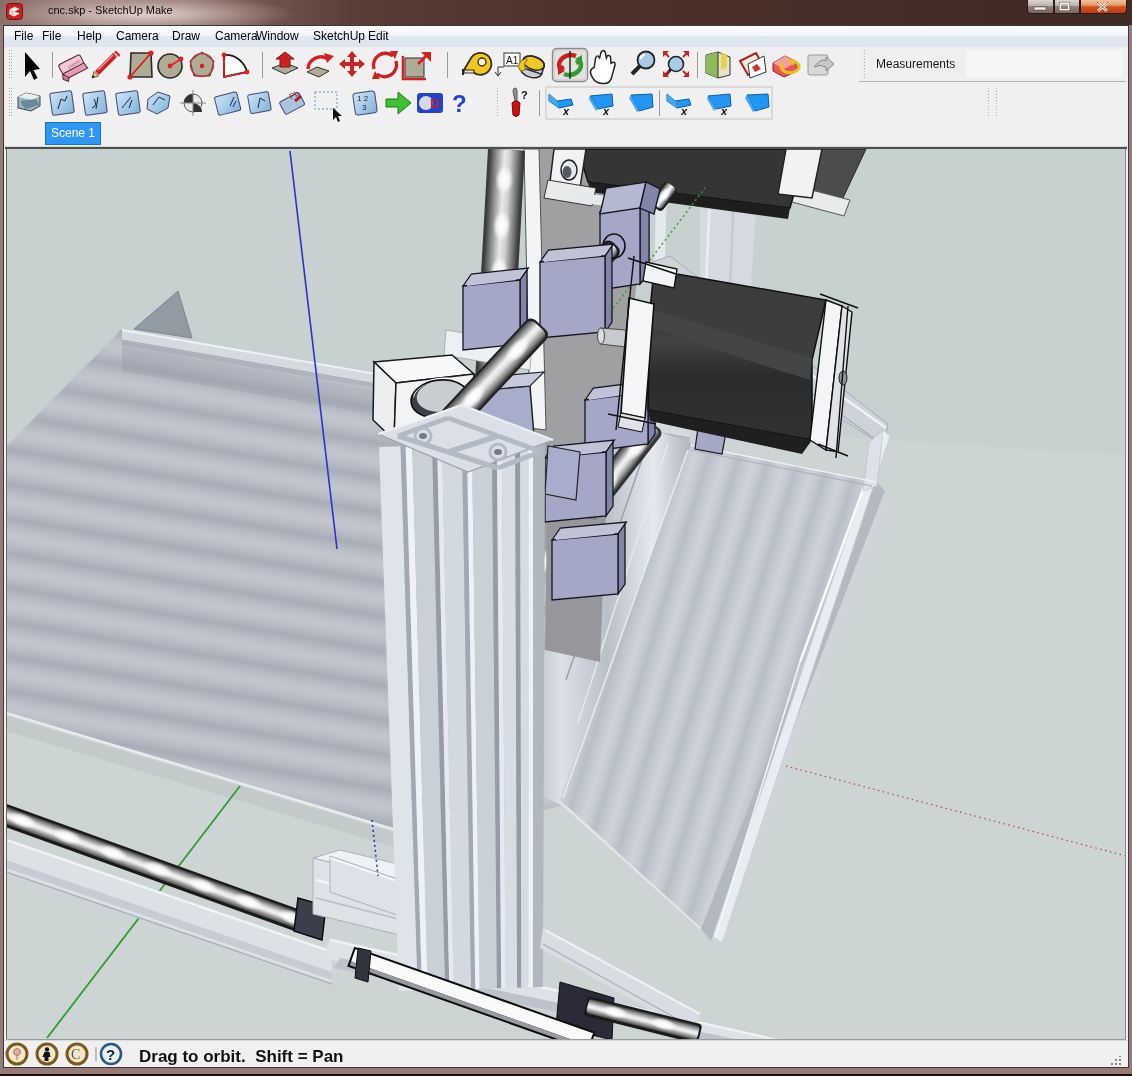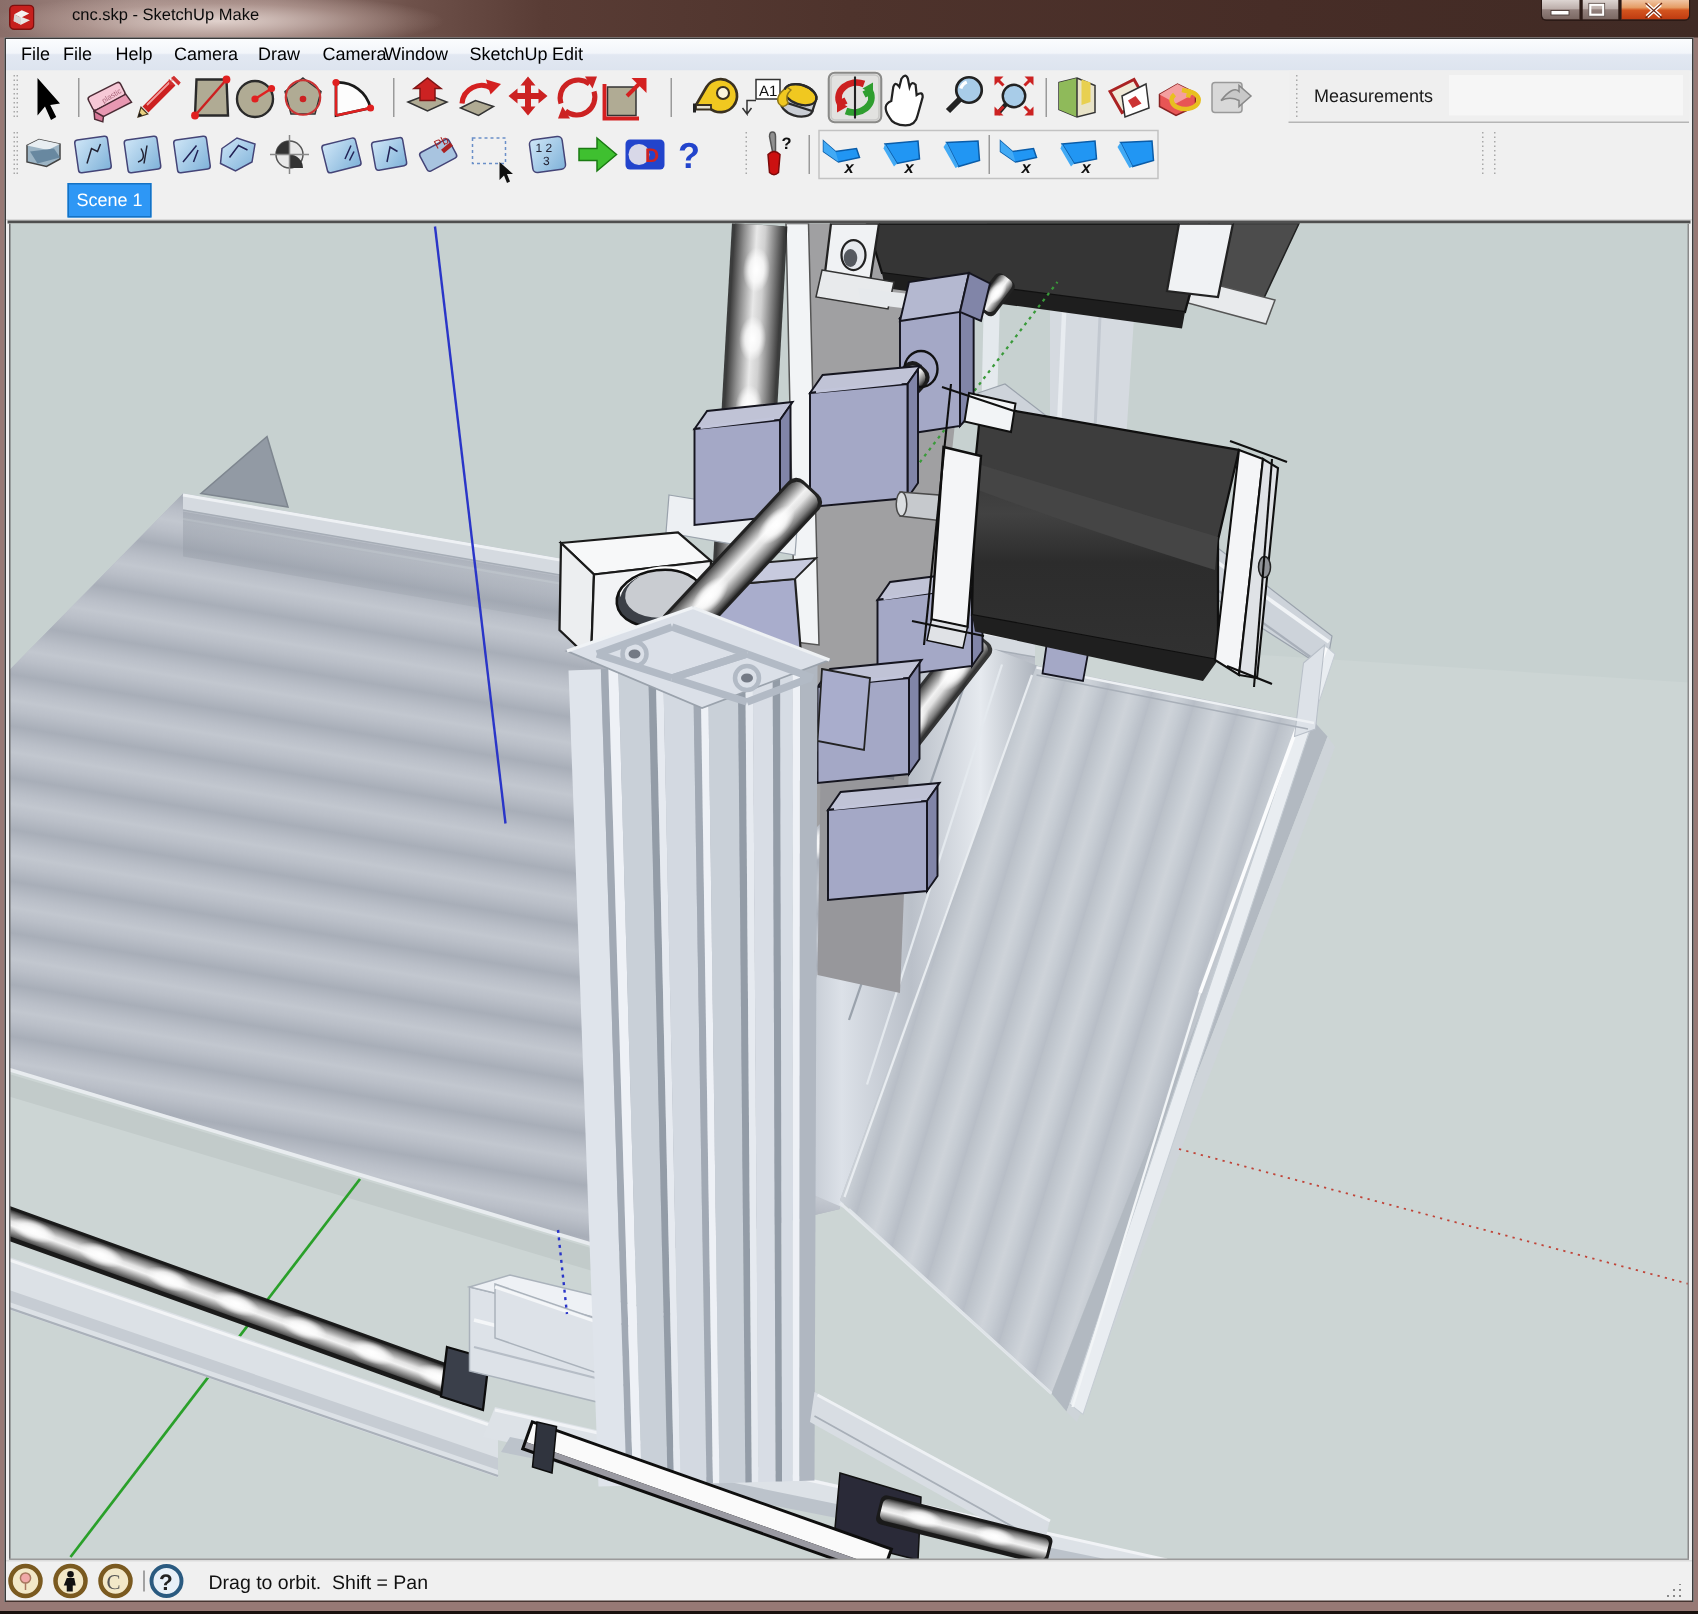--- a/index.html
+++ b/index.html
@@ -32,21 +32,21 @@
 #row2{left:4px;top:84px;width:1124px;height:37px;background:#f0f0f0;}
 #tabrow{left:4px;top:121px;width:1124px;height:25px;background:#f0f0f0;border-bottom:1px solid #d8d8d8;}
 #scenetab{left:5px;top:122px;width:54px;height:21px;background:#2e97f5;border:1px solid #1472c4;
   color:#fff;font-size:12px;text-align:center;line-height:20px;margin-left:40px;}
 
 #measure{left:859px;top:47px;width:267px;height:34px;background:#efefef;border-bottom:1px solid #b5b5b5;}
 #measure span{position:absolute;left:17px;top:10px;font-size:12px;color:#1a1a1a;text-align:right;}
 #measbox{left:966px;top:50px;width:156px;height:27px;background:#f6f6f6;}
 
 #statusbar{left:4px;top:1040px;width:1124px;height:28px;background:#f0f0f0;border-top:1px solid #dcdcdc;border-bottom:1px solid #44332f;box-sizing:border-box;}
-#statustext{left:139px;top:1047px;font-size:13px;color:#111;}
+#statustext{left:139px;top:1047px;font-size:17px;color:#111;font-weight:bold;}
 #borderbot{left:0;top:1074px;width:1132px;height:2px;background:#19100e;}
 #resizegrip{left:1108px;top:1056px;width:14px;height:10px;background-image:
  radial-gradient(circle 1.2px at 12px 8px,#8a8a8a 60%,transparent 61%),
  radial-gradient(circle 1.2px at 12px 4px,#8a8a8a 60%,transparent 61%),
  radial-gradient(circle 1.2px at 8px 8px,#8a8a8a 60%,transparent 61%),
  radial-gradient(circle 1.2px at 12px 0px,#8a8a8a 60%,transparent 61%),
  radial-gradient(circle 1.2px at 8px 4px,#8a8a8a 60%,transparent 61%),
  radial-gradient(circle 1.2px at 4px 8px,#8a8a8a 60%,transparent 61%);}
 #vptop{left:5px;top:147px;width:1122px;height:2px;background:#4f4f4f;}
 </style>

